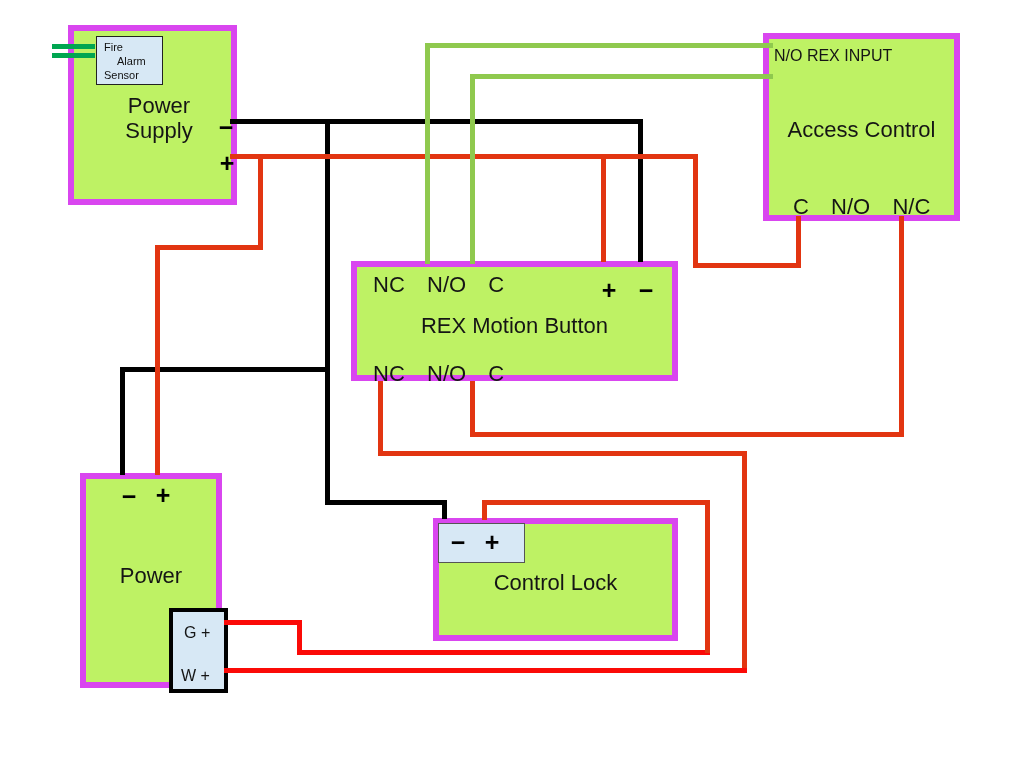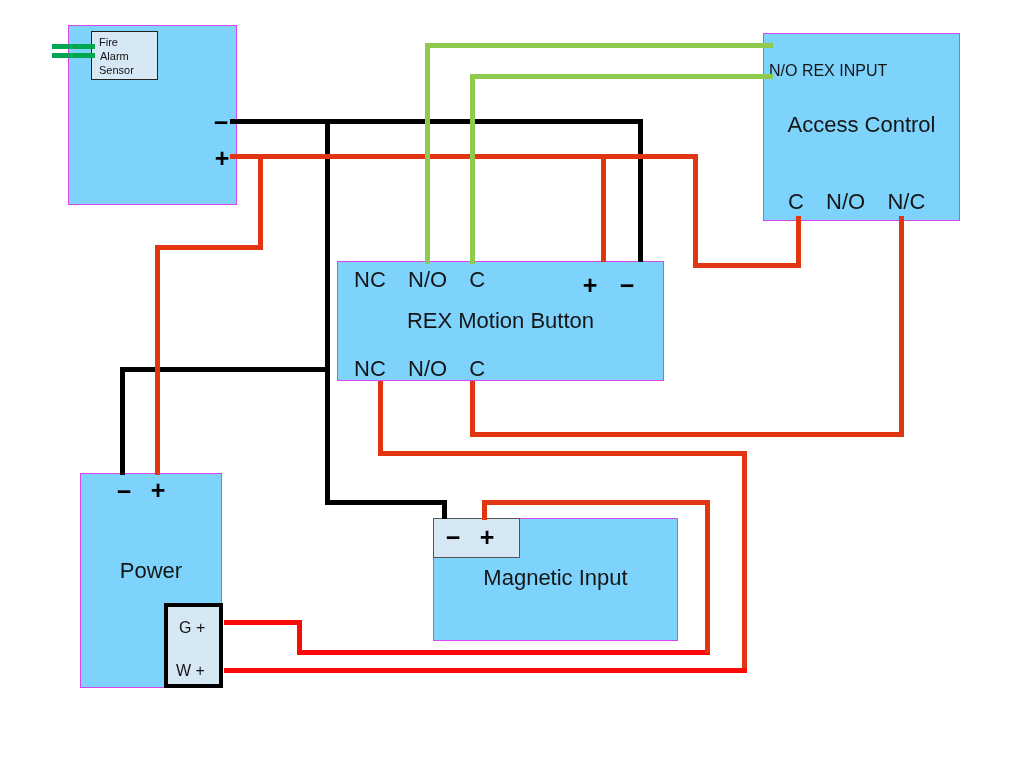--- a/index.html
+++ b/index.html
@@ -1,21 +1,21 @@
 <!DOCTYPE html>
 <html><head>
 <meta charset="utf-8">
 <style>
   html,body{margin:0;padding:0;background:#fff;}
   .canvas{
     position:relative;width:1024px;height:768px;background:#ffffff;overflow:hidden;
     font-family:"Liberation Sans","DejaVu Sans",sans-serif;color:#111;
   }
   .box{
-    position:absolute;background:#7dd3fc;border:1px solid #d946ef;box-sizing:border-box;padding-left:29px;
+    position:absolute;background:#bef264;border:6px solid #d946ef;box-sizing:border-box;padding-left:29px;
   }
   .lbl{position:absolute;font-size:22px;line-height:1.15;white-space:pre;color:#151515;}
   .lbl.center{left:0;width:100%;text-align:center;white-space:normal;}
   .small{font-size:16px;}
   .tiny{font-size:11px;line-height:1.3;white-space:pre-line;}
   .term{
     position:absolute;transform:translate(-50%,-50%);font-weight:700;
     font-size:25px;line-height:1;color:#000;white-space:nowrap;
   }
   .inner-box{position:absolute;box-sizing:border-box;background:#d7e8f5;}
@@ -24,34 +24,35 @@
   .row{word-spacing:5px;}
 </style>
 </head>
 <body>
 
 <div class="canvas">
 
   <div class="box" style="left:68px;top:25px;width:169px;height:180px;">
     <div class="inner-box" style="left:22px;top:5px;width:67px;height:49px;border:1px solid #222;">
       <div class="tiny" style="position:absolute;left:7px;top:3px;">Fire</div>
-      <div class="tiny" style="position:absolute;left:8px;top:17px;">Alarm</div>
+      <div class="tiny" style="position:absolute;left:20px;top:17px;">Alarm</div>
       <div class="tiny" style="position:absolute;left:7px;top:31px;">Sensor</div>
     </div>
+    <div class="lbl" style="left:30px;top:62px;width:110px;text-align:center;white-space:normal;">Power Supply</div>
     <span class="term" style="left:152px;top:96px;">−</span>
     <span class="term" style="left:153px;top:132px;">+</span>
   </div>
 
   <div class="box" style="left:763px;top:33px;width:197px;height:188px;">
-    <div class="lbl small" style="left:5px;top:28px;">N/O REX INPUT</div>
+    <div class="lbl small" style="left:5px;top:8px;">N/O REX INPUT</div>
     <div class="lbl center" style="top:78px;">Access Control</div>
     <div class="lbl row" style="left:24px;top:155px;">C  N/O  N/C</div>
   </div>
 
-  <div class="box" style="left:337px;top:261px;width:327px;height:120px;">
+  <div class="box" style="left:351px;top:261px;width:327px;height:120px;">
     <div class="lbl row" style="left:16px;top:5px;">NC  N/O  C</div>
     <span class="term" style="left:252px;top:23px;">+</span>
     <span class="term" style="left:289px;top:23px;">−</span>
     <div class="lbl center" style="top:46px;">REX Motion Button</div>
     <div class="lbl row" style="left:16px;top:94px;">NC  N/O  C</div>
   </div>
 
   <div class="box" style="left:80px;top:473px;width:142px;height:215px;">
     <span class="term" style="left:43px;top:17px;">−</span>
     <span class="term" style="left:77px;top:16px;">+</span>
@@ -59,21 +60,21 @@
     <div class="inner-box" style="left:83px;top:129px;width:59px;height:85px;border:4px solid #000;">
       <div class="lbl small" style="left:11px;top:12px;">G +</div>
       <div class="lbl small" style="left:8px;top:55px;">W +</div>
     </div>
   </div>
 
   <div class="box" style="left:433px;top:518px;width:245px;height:123px;">
     <div class="inner-box" style="left:-1px;top:-1px;width:87px;height:40px;border:1px solid #555;"></div>
     <span class="term" style="left:19px;top:18px;">−</span>
     <span class="term" style="left:53px;top:18px;">+</span>
-    <div class="lbl center" style="top:46px;">Magnetic Input</div>
+    <div class="lbl center" style="top:46px;">Control Lock</div>
   </div>
 
   <div id="wires">
       <div class="wire" style="left: 230px; top: 119px; width: 413px; height: 5px; background: rgb(0, 0, 0);"></div>
       <div class="wire" style="left: 638px; top: 119px; width: 5px; height: 143px; background: rgb(0, 0, 0);"></div>
       <div class="wire" style="left: 325px; top: 119px; width: 5px; height: 386px; background: rgb(0, 0, 0);"></div>
       <div class="wire" style="left: 120px; top: 367px; width: 210px; height: 5px; background: rgb(0, 0, 0);"></div>
       <div class="wire" style="left: 120px; top: 367px; width: 5px; height: 108px; background: rgb(0, 0, 0);"></div>
       <div class="wire" style="left: 325px; top: 500px; width: 122px; height: 5px; background: rgb(0, 0, 0);"></div>
       <div class="wire" style="left: 442px; top: 500px; width: 5px; height: 19px; background: rgb(0, 0, 0);"></div>

